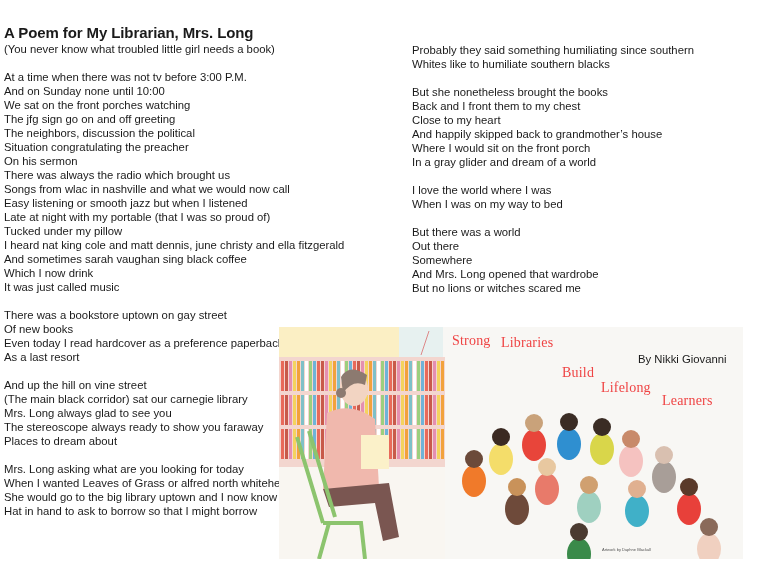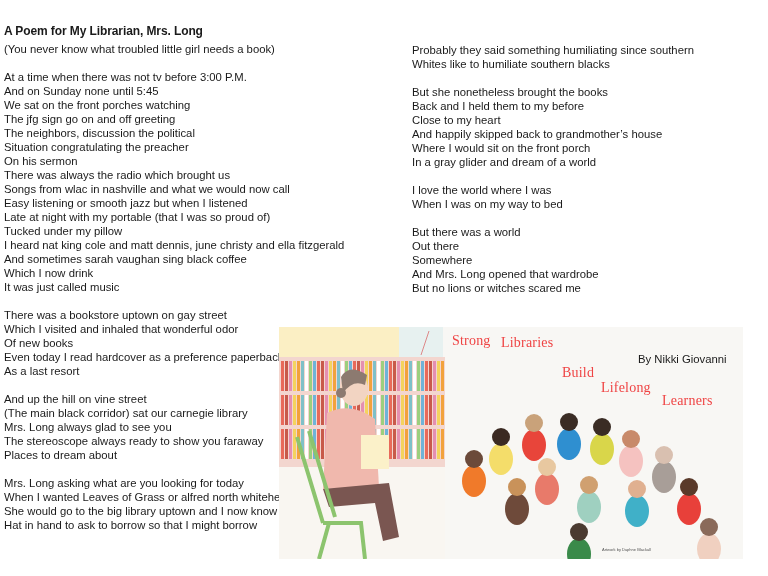--- a/index.html
+++ b/index.html
@@ -1,56 +1,55 @@
 <!DOCTYPE html>
 <html><head>
 <meta charset="utf-8">
 <style>
   html, body { margin:0; padding:0; background:#ffffff; }
   body { width:768px; height:576px; position:relative; overflow:hidden;
          font-family:"Liberation Sans", sans-serif; color:#1a1a1a; }
-  .title { position:absolute; left:4px; top:24px; font-size:12px; font-weight:bold; letter-spacing:-0.1px; }
+  .title { position:absolute; left:4px; top:24px; font-size:15px; font-weight:bold; letter-spacing:-0.1px; }
   .col { position:absolute; font-size:11.3px; line-height:14px; }
   .col .line { display:block; white-space:nowrap; height:14px; }
   .col .gap { display:block; height:14px; }
   #col-left { left:4px; top:42px; }
   #col-right { left:412px; top:43px; }
   #illustration { position:absolute; left:279px; top:327px; width:464px; height:232px; overflow:hidden; background:#f8f7f4; }
   #illustration svg { position:absolute; left:0; top:0; }
   .headline { position:absolute; font-family:"Liberation Serif", serif; color:#ef4444; font-size:14px; font-weight:normal; letter-spacing:0.2px; }
   .byline { position:absolute; left:359px; top:26px; font-size:11.3px; color:#1a1a1a; white-space:nowrap; }
   .credit { position:absolute; left:323px; top:220px; font-size:4px; color:#555; white-space:nowrap; }
 </style>
 </head>
 <body>
 
 <div class="title">A Poem for My Librarian, Mrs. Long</div>
 
 <div id="col-left" class="col">
   <span class="line">(You never know what troubled little girl needs a book)</span>
 <span class="gap"></span>
     <span class="line">At a time when there was not tv before 3:00 P.M.</span>
-    <span class="line">And on Sunday none until 5:45</span>
+    <span class="line">And on Sunday none until 10:00</span>
     <span class="line">We sat on the front porches watching</span>
     <span class="line">The jfg sign go on and off greeting</span>
     <span class="line">The neighbors, discussion the political</span>
     <span class="line">Situation congratulating the preacher</span>
     <span class="line">On his sermon</span>
     <span class="line">There was always the radio which brought us</span>
     <span class="line">Songs from wlac in nashville and what we would now call</span>
     <span class="line">Easy listening or smooth jazz but when I listened</span>
     <span class="line">Late at night with my portable (that I was so proud of)</span>
     <span class="line">Tucked under my pillow</span>
     <span class="line">I heard nat king cole and matt dennis, june christy and ella fitzgerald</span>
     <span class="line">And sometimes sarah vaughan sing black coffee</span>
     <span class="line">Which I now drink</span>
     <span class="line">It was just called music</span>
     <span class="gap"></span>
     <span class="line">There was a bookstore uptown on gay street</span>
-    <span class="line">Which I visited and inhaled that wonderful odor</span>
     <span class="line">Of new books</span>
     <span class="line">Even today I read hardcover as a preference paperback only</span>
     <span class="line">As a last resort</span>
     <span class="gap"></span>
     <span class="line">And up the hill on vine street</span>
     <span class="line">(The main black corridor) sat our carnegie library</span>
     <span class="line">Mrs. Long always glad to see you</span>
     <span class="line">The stereoscope always ready to show you faraway</span>
     <span class="line">Places to dream about</span>
     <span class="gap"></span>
@@ -58,21 +57,21 @@
     <span class="line">When I wanted Leaves of Grass or alfred north whitehead</span>
     <span class="line">She would go to the big library uptown and I now know</span>
     <span class="line">Hat in hand to ask to borrow so that I might borrow</span>
   </div>
 
 <div id="col-right" class="col">
     <span class="line">Probably they said something humiliating since southern</span>
     <span class="line">Whites like to humiliate southern blacks</span>
     <span class="gap"></span>
     <span class="line">But she nonetheless brought the books</span>
-    <span class="line">Back and I held them to my before</span>
+    <span class="line">Back and I front them to my chest</span>
     <span class="line">Close to my heart</span>
     <span class="line">And happily skipped back to grandmother’s house</span>
     <span class="line">Where I would sit on the front porch</span>
     <span class="line">In a gray glider and dream of a world</span>
     <span class="gap"></span>
     <span class="line">I love the world where I was</span>
     <span class="line">When I was on my way to bed</span>
     <span class="gap"></span>
     <span class="line">But there was a world</span>
     <span class="line">Out there</span>

